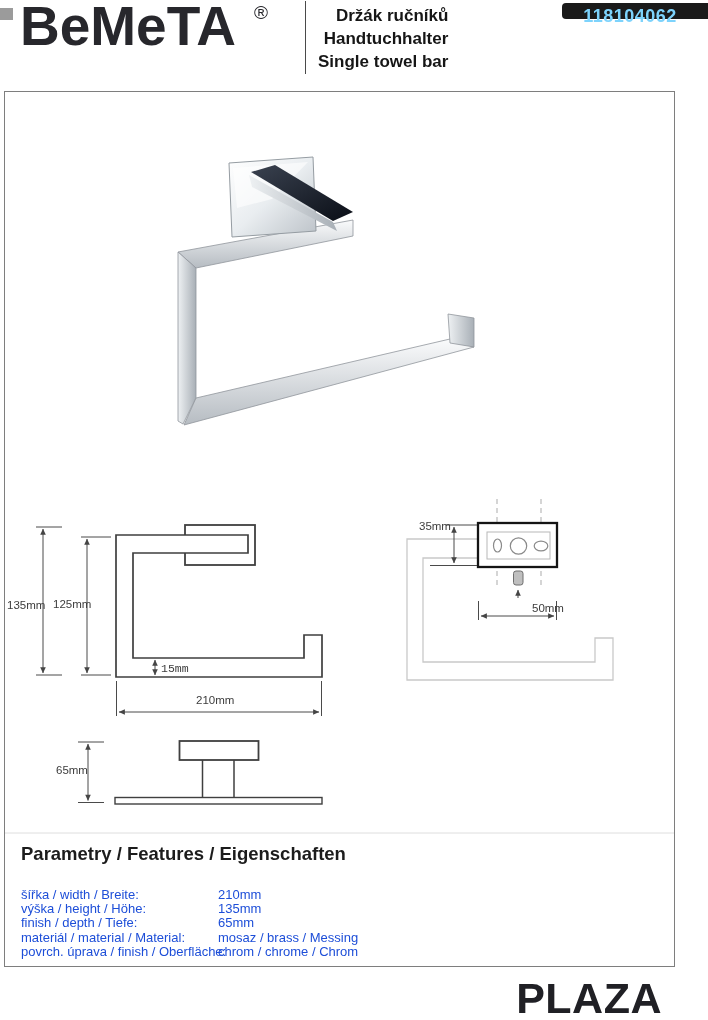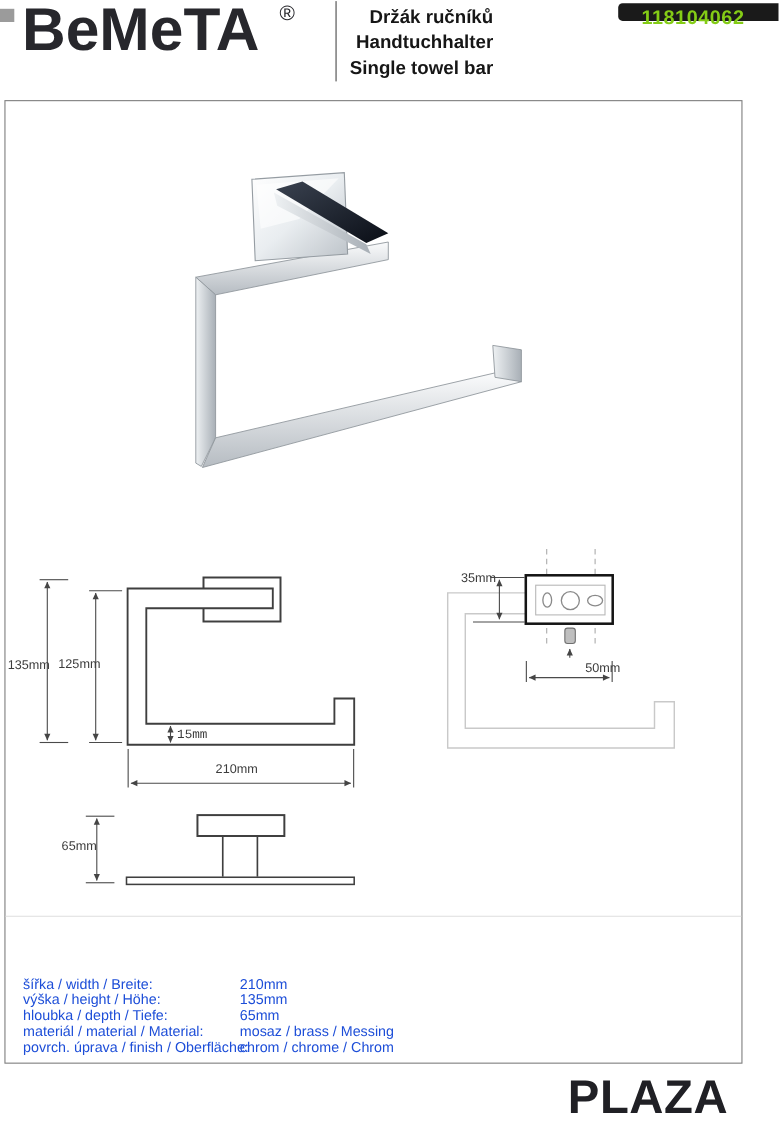--- a/index.html
+++ b/index.html
@@ -9,21 +9,21 @@
   }
   
   .logo-square{position:absolute;left:0;top:8px;width:13px;height:12px;background:#9b9b9b;}
   .brand{position:absolute;left:20px;top:-9px;font-size:55px;font-weight:700;
          letter-spacing:0px;color:#27272c;line-height:70px;}
   .brand-reg{position:absolute;left:254px;top:2px;font-size:19px;font-weight:400;color:#27272c;}
   .hdr-divider{position:absolute;left:305px;top:1px;width:1px;height:73px;background:#4a4a4a;}
   .titles{position:absolute;left:318px;top:4px;font-size:17px;font-weight:700;color:#161616;text-align:right;}
   .titles div{height:23px;line-height:23px;}
   .code-badge{position:absolute;left:562px;top:3px;width:146px;height:16px;background:#1a1a1a;
-      border-radius:4px 0 0 4px;color:#84cc16;font-size:18px;font-weight:700;
+      border-radius:4px 0 0 4px;color:#7dd3fc;font-size:18px;font-weight:700;
       text-align:center;line-height:27px;padding-right:10px;box-sizing:border-box;letter-spacing:0.5px;}
   
   .sheet-box{position:absolute;left:4px;top:91px;width:671px;height:876px;
       border:1px solid #7e7e7e;background:#ffffff;box-sizing:border-box;}
   .drawing-svg{position:absolute;left:0;top:0;width:708px;height:1020px;}
   
   .dim{position:absolute;font-size:11.5px;color:#3c3c3c;white-space:nowrap;}
   
   .params-heading{position:absolute;left:21px;top:843px;font-size:18.5px;font-weight:700;color:#1c1c1c;}
   .params{position:absolute;left:21px;top:888px;font-size:13px;line-height:14.2px;color:#1d4ed8;}
@@ -146,29 +146,30 @@
   </svg>
 
   <span class="dim" style="left:7px;top:599px;">135mm</span>
   <span class="dim" style="left:53px;top:598px;">125mm</span>
   <span class="dim" style="left:161px;top:662px;font-family:Liberation Mono, monospace;">15mm</span>
   <span class="dim" style="left:196px;top:694px;">210mm</span>
   <span class="dim" style="left:419px;top:520px;">35mm</span>
   <span class="dim" style="left:484px;top:602px;padding-left:48px;">50mm</span>
   <span class="dim" style="left:56px;top:764px;">65mm</span>
 
+  <div class="params-heading">Parametry / Features / Eigenschaften</div>
   <div class="params">
     <div class="param-row">
       <span class="param-label">šířka / width / Breite:</span><span class="param-value">210mm</span>
     </div>
     <div class="param-row">
       <span class="param-label">výška / height / Höhe:</span><span class="param-value">135mm</span>
     </div>
     <div class="param-row">
-      <span class="param-label">hloubka / depth / Tiefe:</span><span class="param-value">65mm</span>
+      <span class="param-label">finish / depth / Tiefe:</span><span class="param-value">65mm</span>
     </div>
     <div class="param-row">
       <span class="param-label">materiál / material / Material:</span><span class="param-value">mosaz / brass / Messing</span>
     </div>
     <div class="param-row">
       <span class="param-label">povrch. úprava / finish / Oberfläche:</span><span class="param-value">chrom / chrome / Chrom</span>
     </div>
   </div>
 
   <div class="series">PLAZA</div>

